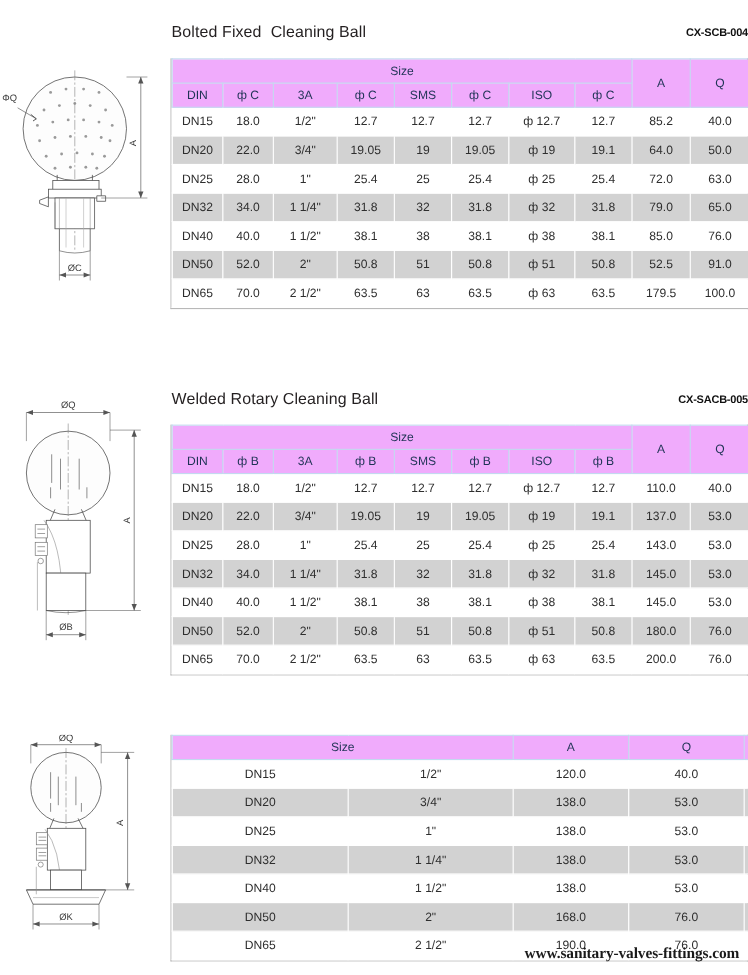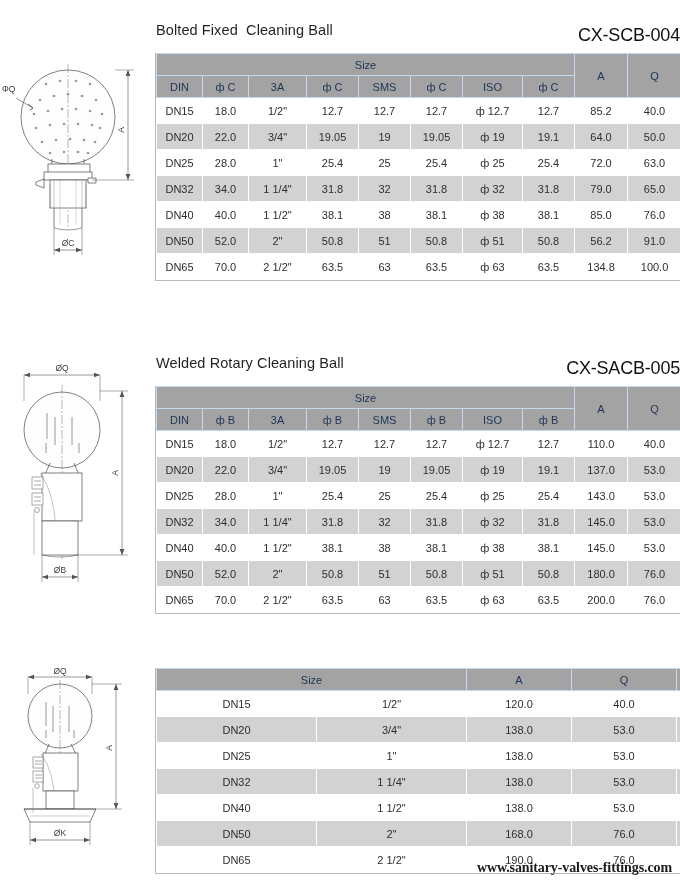--- a/index.html
+++ b/index.html
@@ -58,43 +58,43 @@
     top: 0;
     font-size: 14.5px;
     color: #231f20;
     letter-spacing: 0.1px;
     white-space: pre;
   }
   .part-number {
     position: absolute;
     right: 0;
     top: 3px;
-    font-size: 18px;
-    font-weight: normal;
+    font-size: 10px;
+    font-weight: bold;
     color: #111111;
     letter-spacing: -0.2px;
   }
 
   
   table.spec {
     border-collapse: collapse;
     width: 525px;
     table-layout: fixed;
     font-size: 10.5px;
   }
   table.spec th,
   table.spec td {
     border: 1px solid #ffffff;
     text-align: center;
     vertical-align: middle;
     padding: 0;
     font-weight: normal;
   }
   table.spec thead th {
-    background: #a3a3a3;
+    background: #f0abfc;
     color: #1f3355;
     font-size: 11px;
     height: 21px;
     border-color: #c3d9ef;
     margin-top: 10px;
   }
   table.spec thead th.grp {
     height: 21px;
   }
   table.spec tbody td {
@@ -331,33 +331,33 @@
               </tr>
               <tr class="even">
                 <td>DN50</td>
                 <td>52.0</td>
                 <td>2"</td>
                 <td>50.8</td>
                 <td>51</td>
                 <td>50.8</td>
                 <td>ф 51</td>
                 <td>50.8</td>
-                <td>56.2</td>
+                <td>52.5</td>
                 <td>91.0</td>
               </tr>
               <tr class="odd">
                 <td>DN65</td>
                 <td>70.0</td>
                 <td>2 1/2"</td>
                 <td>63.5</td>
                 <td>63</td>
                 <td>63.5</td>
                 <td>ф 63</td>
                 <td>63.5</td>
-                <td>134.8</td>
+                <td>179.5</td>
                 <td>100.0</td>
               </tr>
             </tbody>
           </table>
       </div>
     </div>
   </div>
 
   <div class="section" id="section-1">
 

